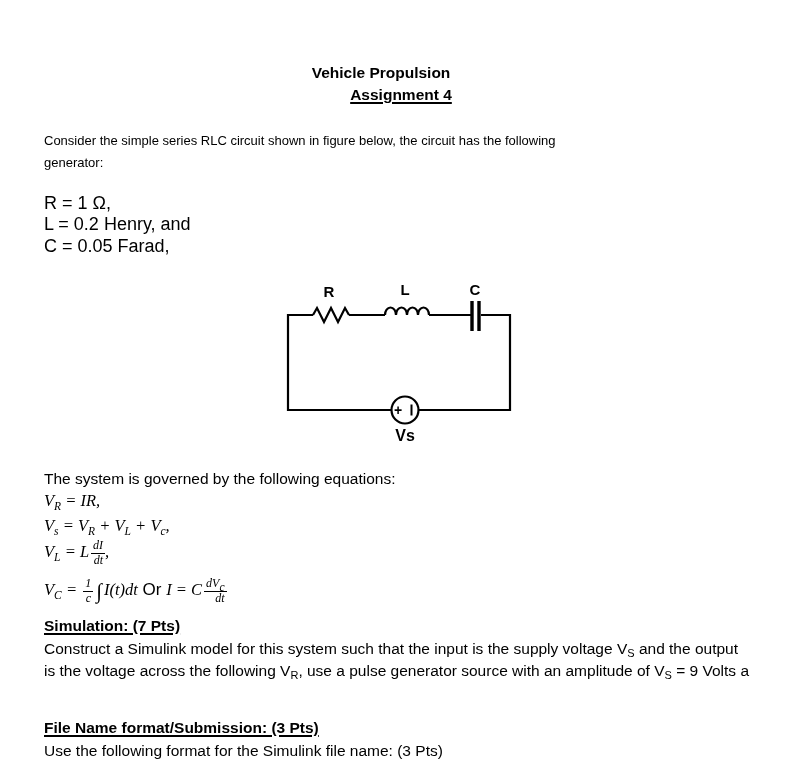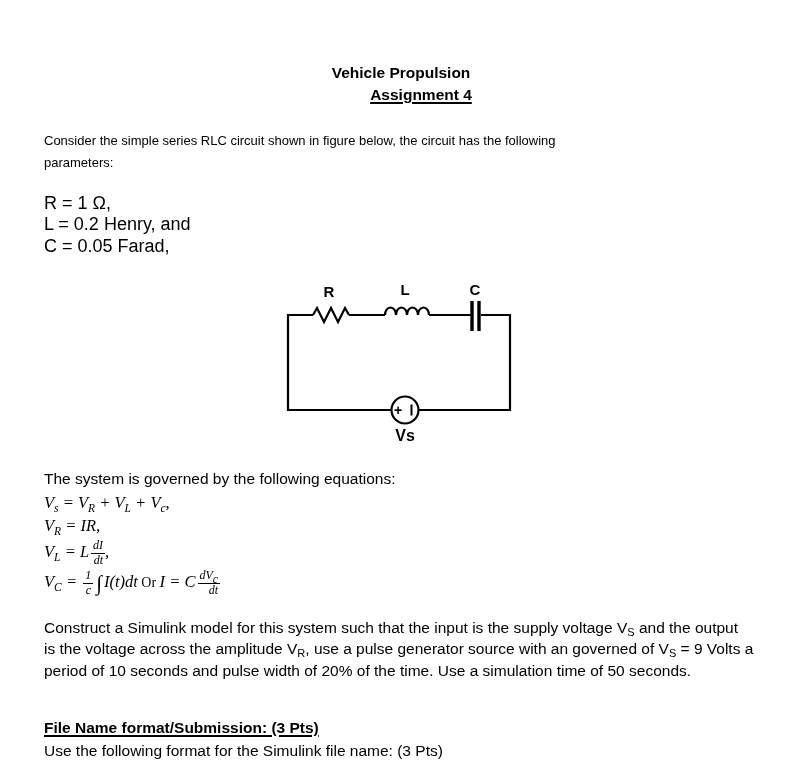--- a/index.html
+++ b/index.html
@@ -2,62 +2,62 @@
 <html><head>
 <meta charset="utf-8">
 <style>
   html,body{margin:0;padding:0;}
   body{
     width:809px;height:760px;background:#ffffff;color:#000;
     font-family:"Liberation Sans",sans-serif;
     position:relative;overflow:hidden;
   }
   .title-block{position:absolute;top:62px;left:0;width:762px;text-align:center;
-    font-weight:bold;font-size:15.5px;line-height:22px;padding-left:20px;}
+    font-weight:bold;font-size:15.5px;line-height:22px;}
   .title-sub{text-decoration:underline;text-decoration-thickness:2px;text-underline-offset:2px;margin-left:40px;}
   .intro{position:absolute;top:130px;left:44px;font-size:13px;line-height:21.5px;}
   .params{position:absolute;top:193px;left:44px;font-size:18px;line-height:21.4px;}
   .line{display:block;white-space:nowrap;}
   .circuit{position:absolute;top:268px;left:272px;}
   .circuit svg{display:block;}
   .clabel{font-family:"Liberation Sans",sans-serif;font-weight:bold;font-size:15px;}
   .vslabel{font-family:"Liberation Sans",sans-serif;font-weight:bold;font-size:16px;}
   .equations{position:absolute;top:468px;left:44px;font-size:15.5px;line-height:21px;}
   .eq{font-family:"Liberation Serif",serif;font-style:italic;font-size:16.5px;
     line-height:23px;white-space:nowrap;}
   .eq sub{font-size:11.5px;vertical-align:-3.5px;line-height:0;}
   .eq1{margin-top:2px;}
   .eq3{margin-top:1px;line-height:27px;font-style:italic;}
-  .eq4{margin-top:0;line-height:30px;}
+  .eq4{margin-top:8px;line-height:30px;}
   .frac{display:inline-block;vertical-align:-0.55em;text-align:right;
     font-size:12px;line-height:1.12;margin-left:2px;}
   .frac .num,.frac .den{display:block;padding:0 2px;}
   .frac .den{border-top:1.3px solid #000;}
   .fsub{font-size:8.5px;vertical-align:-2px;line-height:0;}
   .int{font-size:21px;vertical-align:-3px;margin:0 2px 0 3px;display:inline-block;}
-  .or{font-style:normal;font-family:Liberation Serif, serif;font-size:14px;}
+  .or{font-style:normal;font-family:Liberation Sans, sans-serif;font-size:17px;}
   .section{position:absolute;left:44px;font-size:15.5px;line-height:21.3px;}
   .sec-sim{top:615px;}
   .sec-file{top:717px;}
   .sec-heading{font-weight:bold;text-decoration:underline;
     text-decoration-thickness:1.6px;text-underline-offset:2px;white-space:nowrap;}
   .sec-body{margin-top:2px;}
   .sec-body sub{font-size:11px;vertical-align:-3px;line-height:0;}
 </style>
 </head>
 <body>
 
 <div class="title-block">
   <div>Vehicle Propulsion</div>
   <div class="title-sub">Assignment 4</div>
 </div>
 
 <div class="intro">
   <span class="line">Consider the simple series RLC circuit shown in figure below, the circuit has the following</span>
-  <span class="line">parameters:</span>
+  <span class="line">generator:</span>
 </div>
 
 <div class="params">
   <span class="line">R = 1 Ω,</span>
   <span class="line">L = 0.2 Henry, and</span>
   <span class="line">C = 0.05 Farad,</span>
 </div>
 
 <div class="circuit">
   <svg width="264" height="182" viewBox="0 0 264 182">
@@ -72,31 +72,31 @@
     <text class="clabel" x="57" y="29" text-anchor="middle">R</text>
     <text class="clabel" x="133" y="27" text-anchor="middle">L</text>
     <text class="clabel" x="203" y="27" text-anchor="middle">C</text>
     <text x="126" y="147" text-anchor="middle" font-family="Liberation Sans, sans-serif" font-size="14" font-weight="bold">+</text>
     <text class="vslabel" x="133" y="173" text-anchor="middle">Vs</text>
   </svg>
 </div>
 
 <div class="equations">
   <span class="line">The system is governed by the following equations:</span>
+  <div class="eq eq2"><span>V</span><sub>R</sub><span> = </span><span>IR</span><span>,</span></div>
   <div class="eq eq1"><span>V</span><sub>s</sub><span> = </span><span>V</span><sub>R</sub><span> + </span><span>V</span><sub>L</sub><span> + </span><span>V</span><sub>c</sub><span>,</span></div>
-  <div class="eq eq2"><span>V</span><sub>R</sub><span> = </span><span>IR</span><span>,</span></div>
   <div class="eq eq3"><span>V</span><sub>L</sub><span> = </span><span>L</span><span class="frac"><span class="num">dI</span><span class="den">dt</span></span><span>,</span></div>
   <div class="eq eq4"><span>V</span><sub>C</sub><span> = </span><span class="frac"><span class="num">1</span><span class="den">c</span></span><span class="int">∫</span><span>I(t)dt</span><span class="or"> Or </span><span>I</span><span> = </span><span>C</span><span class="frac"><span class="num"><span>dV</span><sub class="fsub">c</sub></span><span class="den">dt</span></span></div>
 </div>
 
 <div class="section sec-sim">
+  <div class="sec-heading">Simulation: (7 Pts)</div>
   <div class="sec-body">
     <span class="line"><span>Construct a Simulink model for this system such that the input is the supply voltage V</span><sub>S</sub><span> and the output</span></span>
-    <span class="line"><span>is the voltage across the amplitude V</span><sub>R</sub><span>, use a pulse generator source with an governed of V</span><sub>S</sub><span> = 9 Volts a</span></span>
-    <span class="line">period of 10 seconds and pulse width of 20% of the time. Use a simulation time of 50 seconds.</span>
+    <span class="line"><span>is the voltage across the following V</span><sub>R</sub><span>, use a pulse generator source with an amplitude of V</span><sub>S</sub><span> = 9 Volts a</span></span>
   </div>
 </div>
 
 <div class="section sec-file">
   <div class="sec-heading">File Name format/Submission: (3 Pts)</div>
   <div class="sec-body">
     <span class="line">Use the following format for the Simulink file name: (3 Pts)</span>
   </div>
 </div>
 

